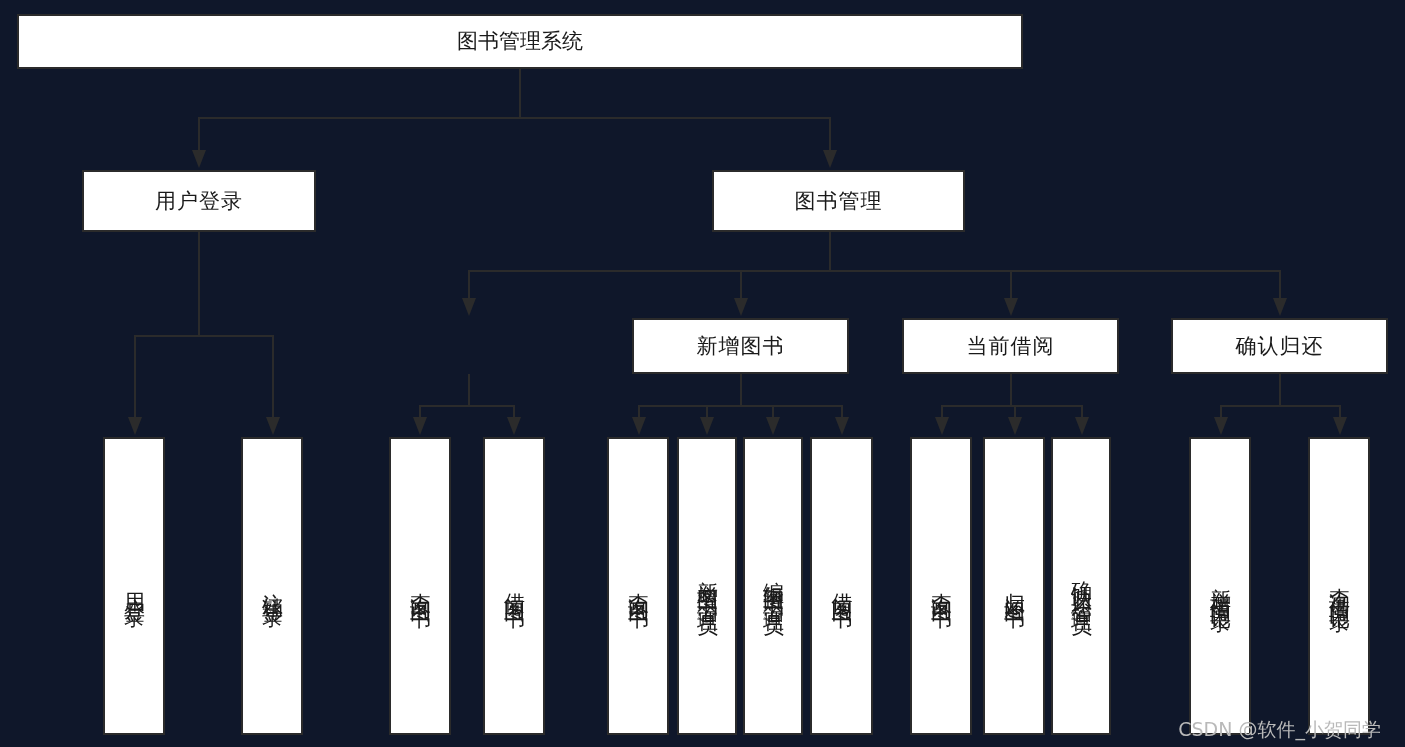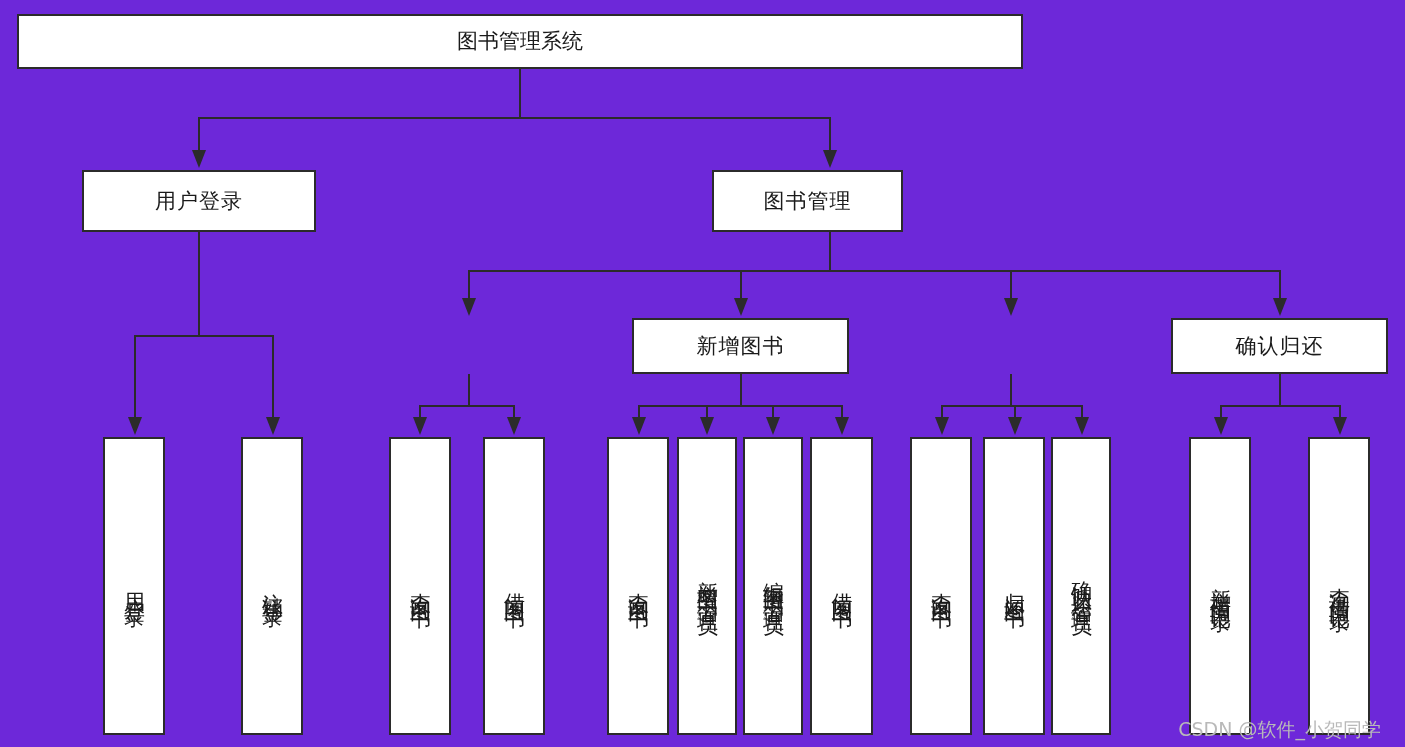--- a/index.html
+++ b/index.html
@@ -5,21 +5,21 @@
 <style>
   html,body{margin:0;padding:0;background:#ffffff;}
   body{
     font-family:"DejaVu Sans","Liberation Sans",sans-serif;
     -webkit-font-smoothing:antialiased;
   }
   #stage{
     position:relative;
     width:1405px;
     height:747px;
-    background:#6d28d9;
+    background:#0f172a;
     overflow:hidden;
   }
   
   .node{
     position:absolute;
     box-sizing:border-box;
     border:2px solid #2b2b2b;
     background:#ffffff;
     color:#1a1a1a;
     display:flex;
@@ -141,27 +141,30 @@
 
   </div>
 
   <div class="node root" style="left:17px; top:14px; width:1006px; height:55px;">
     <span>图书管理系统</span>
   </div>
 
   <div class="node h" style="left:82px; top:170px; width:234px; height:62px;">
     <span>用户登录</span>
   </div>
-  <div class="node h" style="left:712px; top:170px; width:191px; height:62px;">
+  <div class="node h" style="left:712px; top:170px; width:253px; height:62px;">
     <span>图书管理</span>
   </div>
 
   <div class="node h" style="left:632px; top:318px; width:217px; height:56px;">
     <span>新增图书</span>
   </div>
+  <div class="node h" style="left:902px; top:318px; width:217px; height:56px;">
+    <span>当前借阅</span>
+  </div>
   <div class="node h" style="left:1171px; top:318px; width:217px; height:56px;">
     <span>确认归还</span>
   </div>
 
   <div class="node v" style="left:103px; top:437px; width:62px; height:298px;">
     <span class="vtext">用户登录</span>
   </div>
   <div class="node v" style="left:241px; top:437px; width:62px; height:298px;">
     <span class="vtext">注销登录</span>
   </div>

